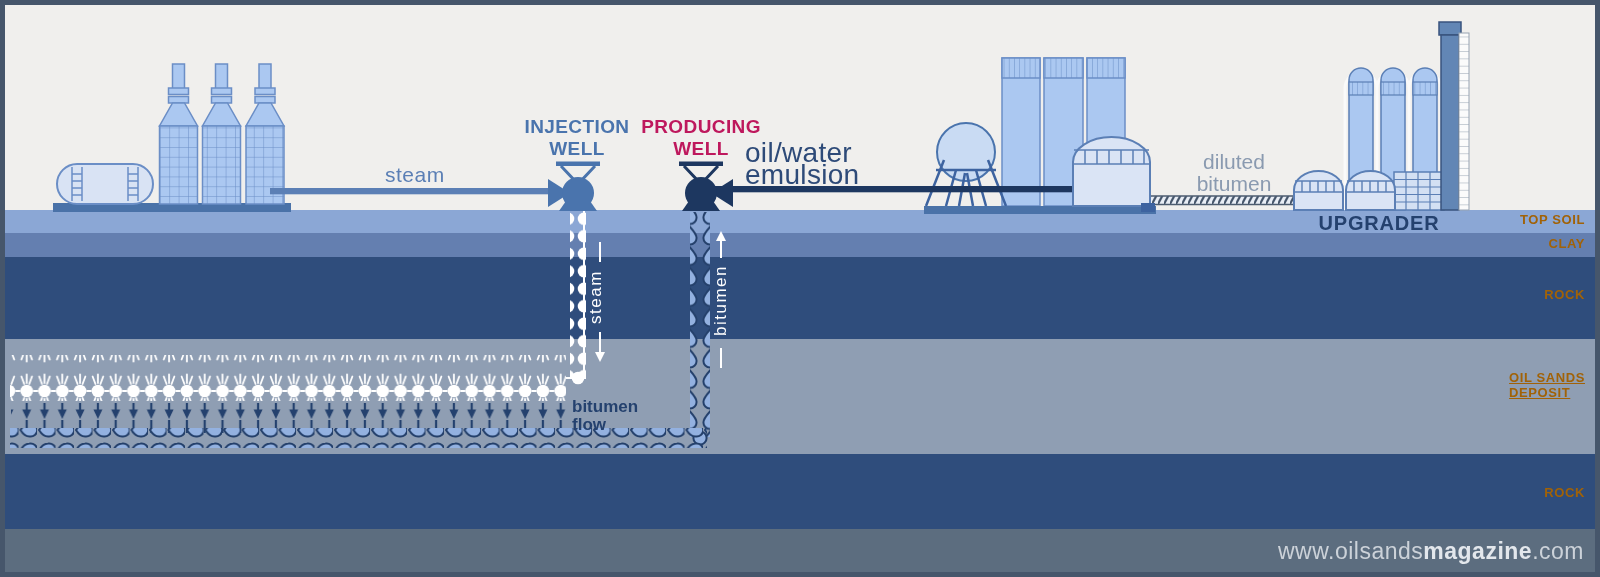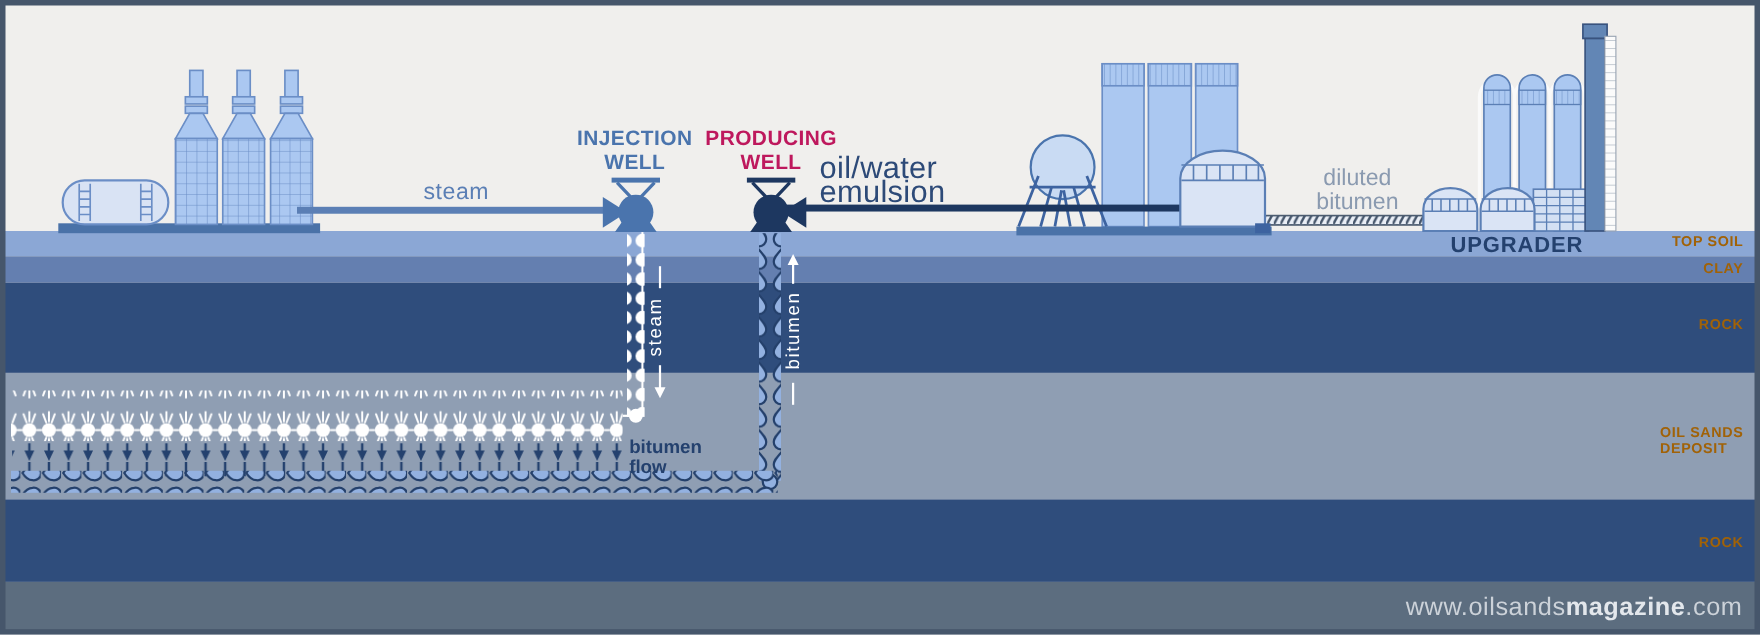--- a/index.html
+++ b/index.html
@@ -260,21 +260,21 @@
     <div>emulsion</div>
   </div>
   <div class="pipe-label" id="diluted-label">
     <div>diluted</div>
     <div>bitumen</div>
   </div>
 
   <div class="layer-label" style="top:212px;">TOP SOIL</div>
   <div class="layer-label" style="top:236px;">CLAY</div>
   <div class="layer-label" style="top:287px;">ROCK</div>
-  <div class="layer-label" style="top:385px;">
+  <div class="layer-label" style="top:370px;text-decoration:underline;">
     <div>OIL SANDS</div>
     <div>DEPOSIT</div>
   </div>
   <div class="layer-label" style="top:485px;">ROCK</div>
 
   <div class="vlabel" id="steam-vlabel">steam</div>
   <div class="vlabel" id="bitumen-vlabel">bitumen</div>
 
   <div id="bitumen-flow-label">
     <div>bitumen</div>

